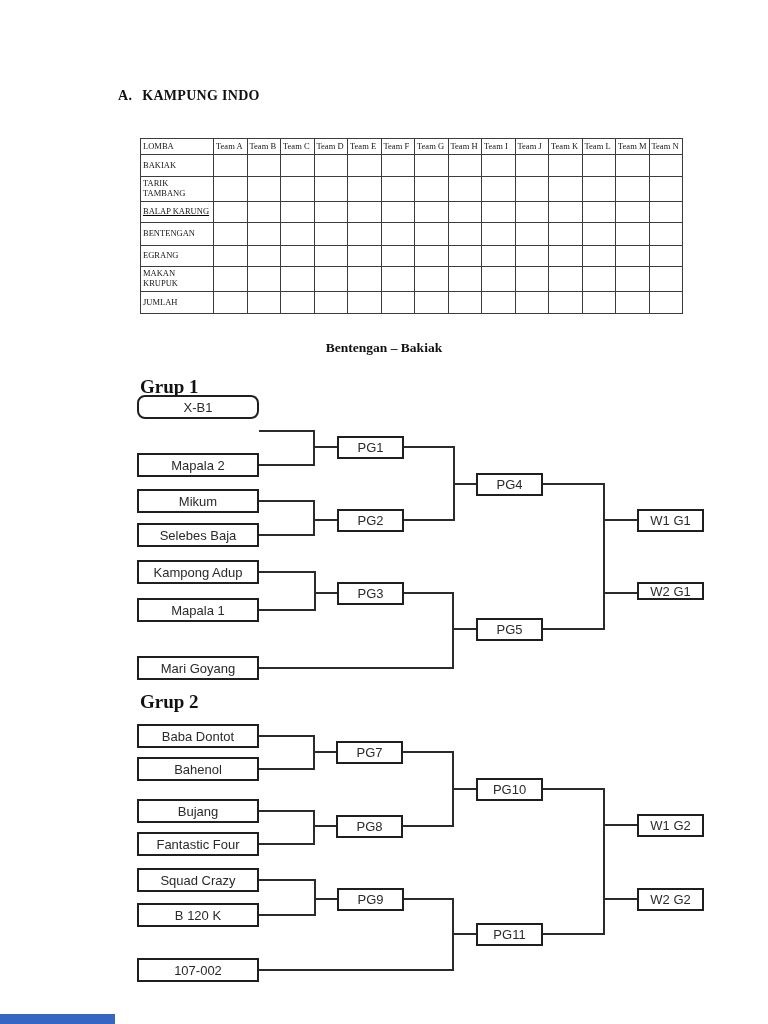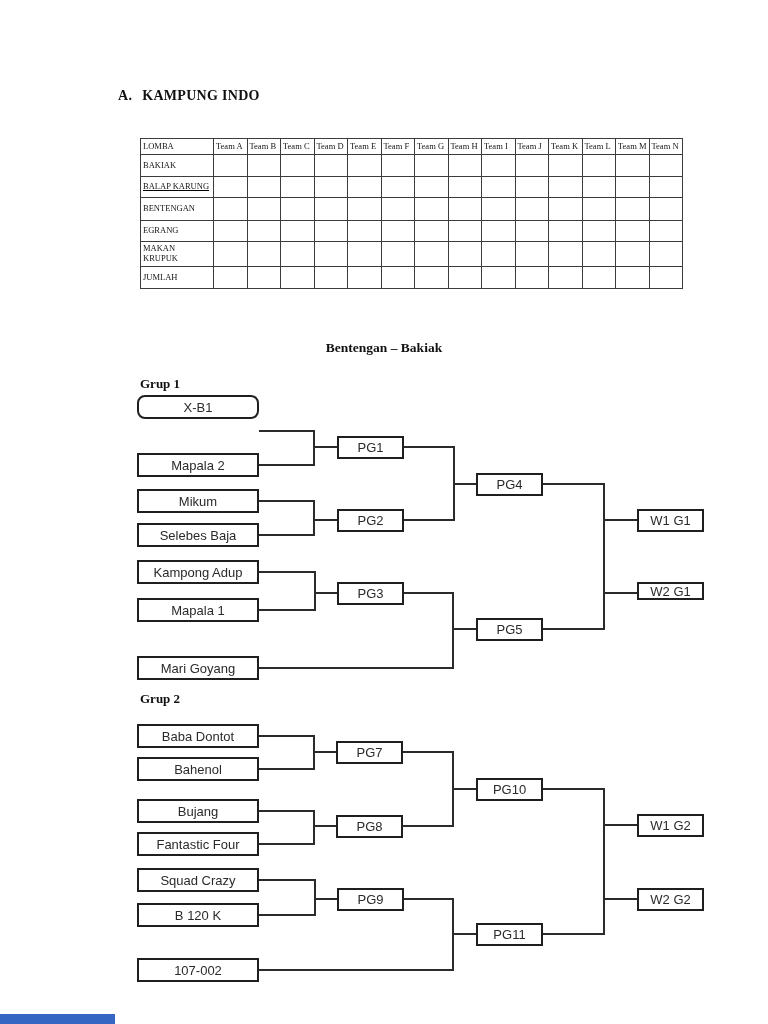--- a/index.html
+++ b/index.html
@@ -13,21 +13,21 @@
 
   table.score{position:absolute;left:140px;top:138px;border-collapse:collapse;
               table-layout:fixed;}
   table.score td{border:1px solid #3c3c3c;font-size:8.5px;line-height:1.15;
                  color:#161616;padding:1px 2px;vertical-align:middle;
                  overflow:hidden;white-space:pre-line;font-family:"Liberation Serif", serif;}
   table.score td.lbl{text-align:left;}
 
   .subtitle{position:absolute;left:0;top:340px;width:768px;text-align:center;
             font-weight:bold;font-size:13.5px;color:#111;}
-  .grp-head{position:absolute;left:140px;font-weight:bold;font-size:13px;color:#111;}
+  .grp-head{position:absolute;left:140px;font-weight:bold;font-size:19px;color:#111;}
   #grp1-head{top:376px;} #grp2-head{top:691px;}
 
   .box{position:absolute;box-sizing:border-box;border:2px solid #1f1f1f;background:#fff;
        display:flex;align-items:center;justify-content:center;
        font-family:"Liberation Sans", sans-serif;font-size:13px;color:#2a2a2a;
        white-space:nowrap;}
   .line{position:absolute;background:#2b2b2b;}
 
   .progress{position:absolute;left:0;top:1014px;width:115px;height:10px;}
 </style>
@@ -71,20 +71,38 @@
           <td class="">Team H</td>
           <td class="">Team I</td>
           <td class="">Team J</td>
           <td class="">Team K</td>
           <td class="">Team L</td>
           <td class="">Team M</td>
           <td class="">Team N</td>
         </tr>
         <tr style="height: 22px;">
           <td class="lbl">BAKIAK</td>
+          <td></td>
+          <td></td>
+          <td></td>
+          <td></td>
+          <td></td>
+          <td></td>
+          <td></td>
+          <td></td>
+          <td></td>
+          <td></td>
+          <td></td>
+          <td></td>
+          <td></td>
+          <td></td>
+        </tr>
+        <tr style="height: 25px;">
+          <td class="lbl">TARIK
+TAMBANG</td>
           <td></td>
           <td></td>
           <td></td>
           <td></td>
           <td></td>
           <td></td>
           <td></td>
           <td></td>
           <td></td>
           <td></td>

